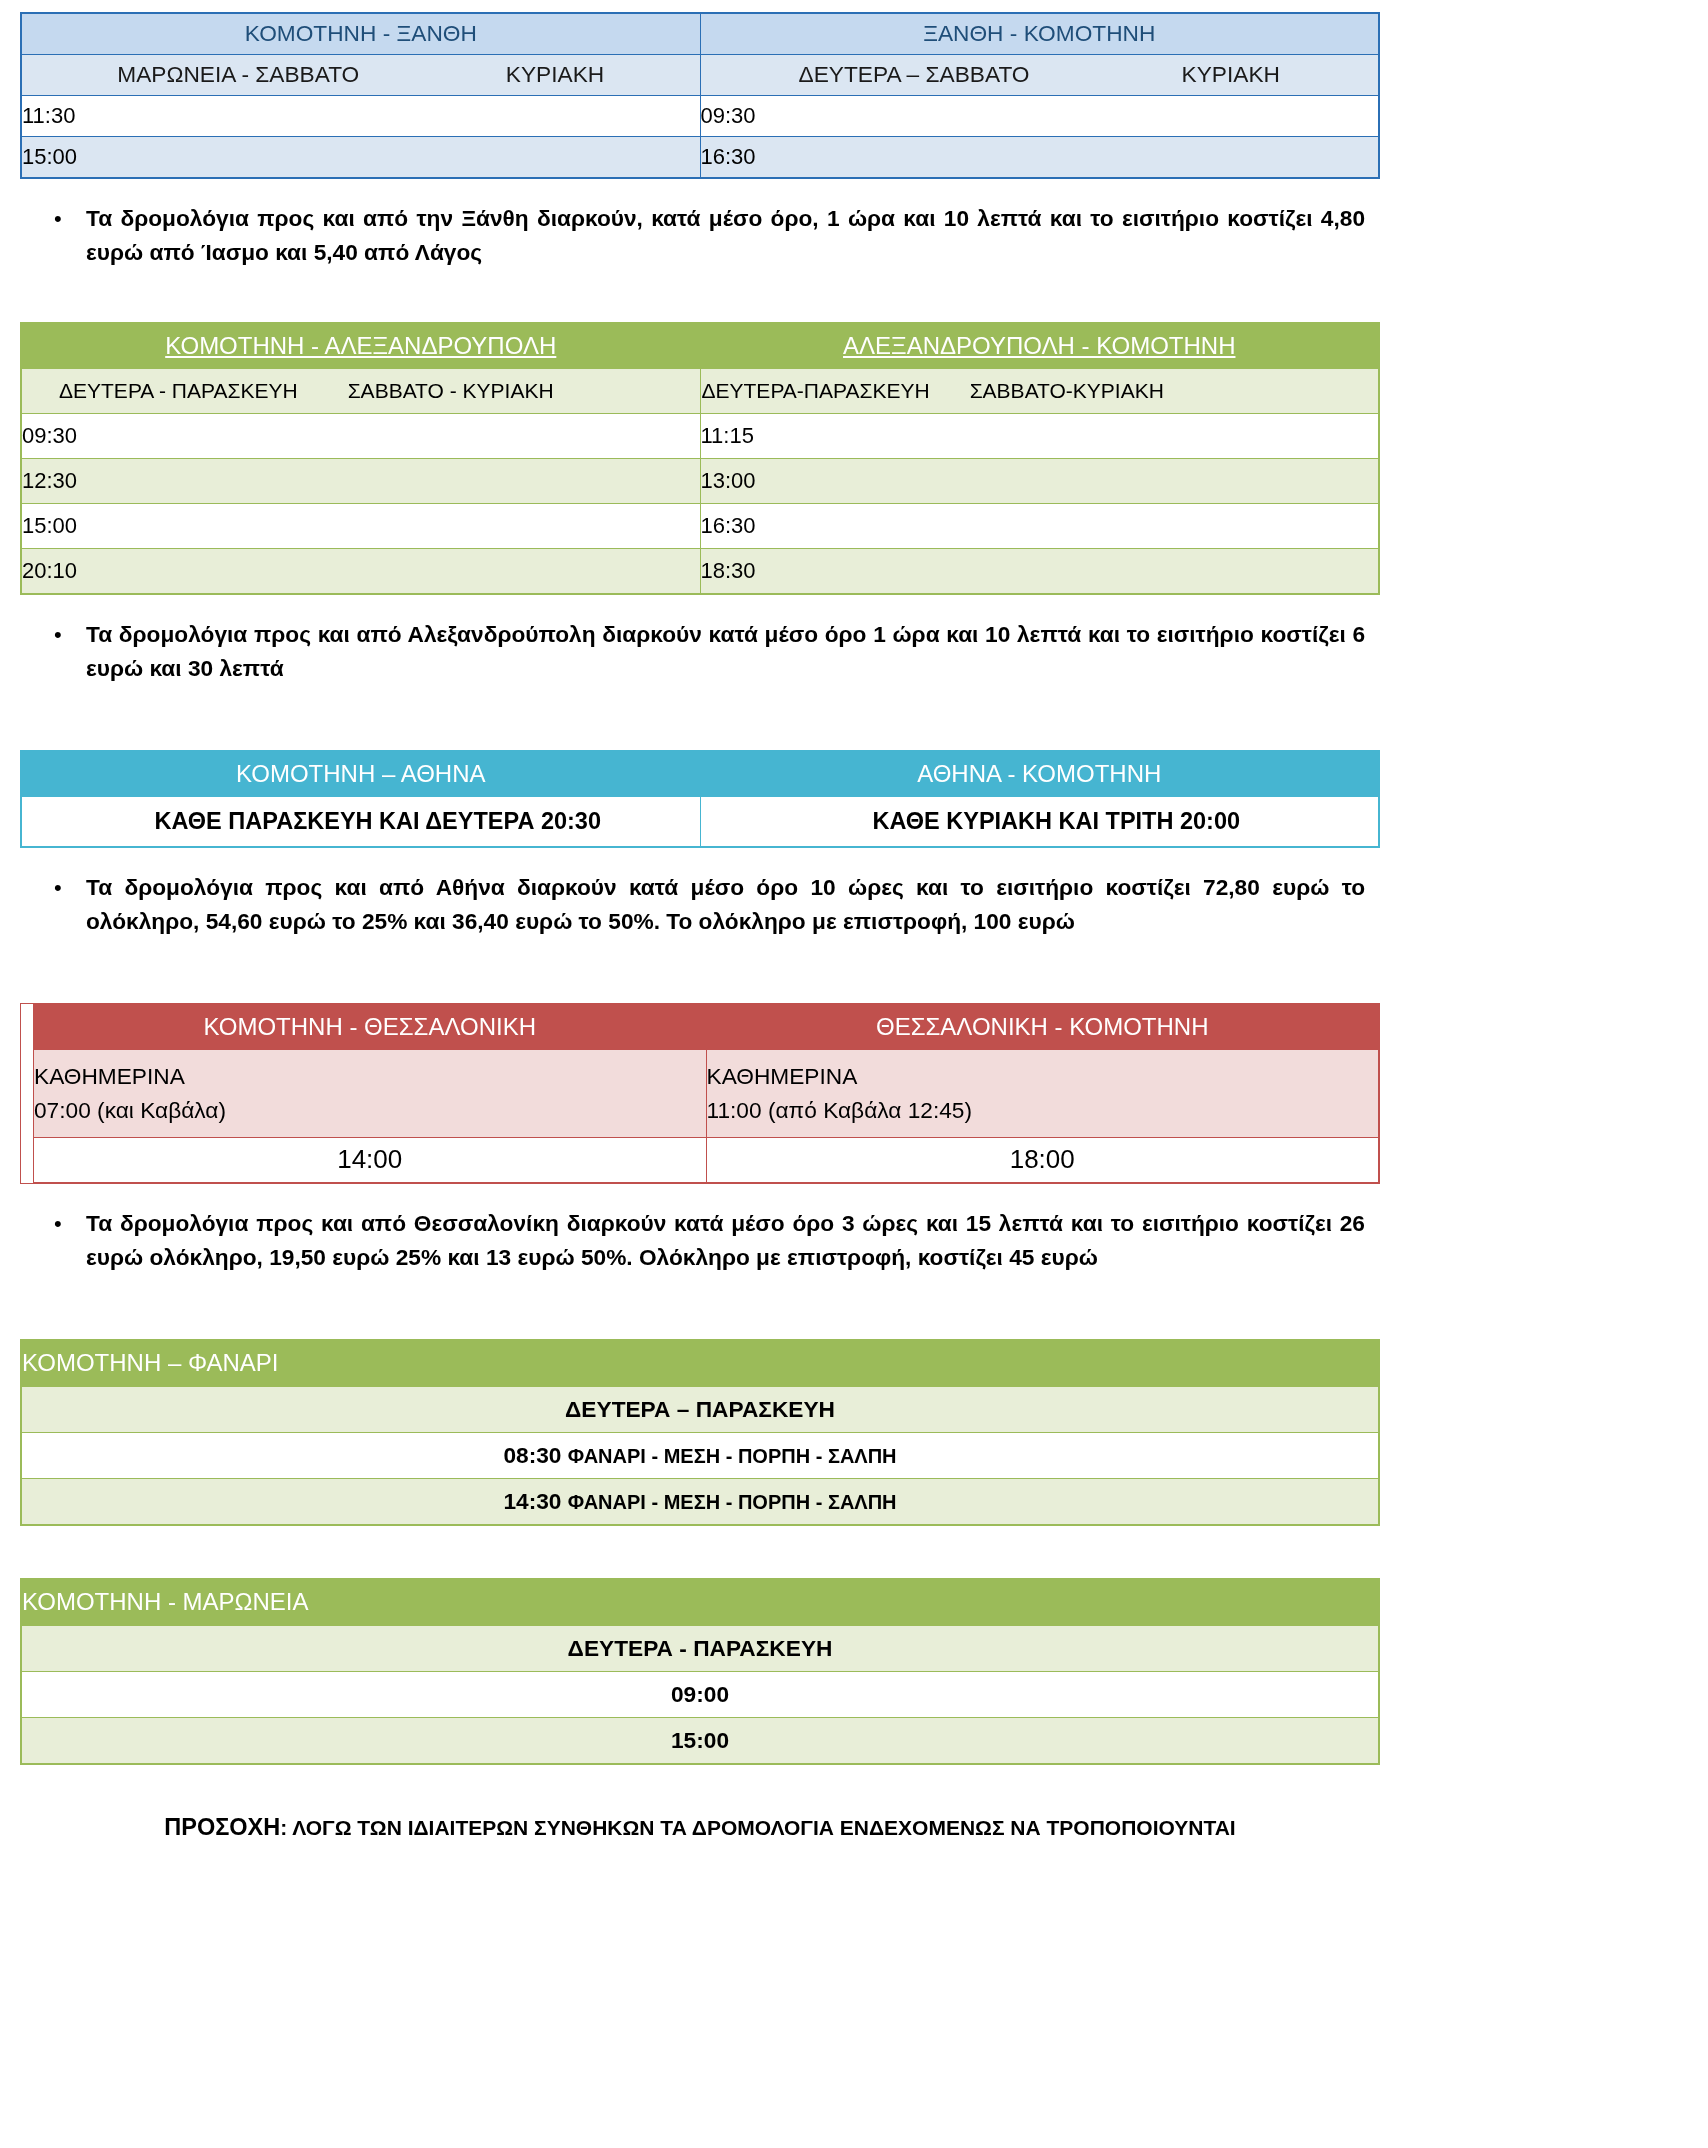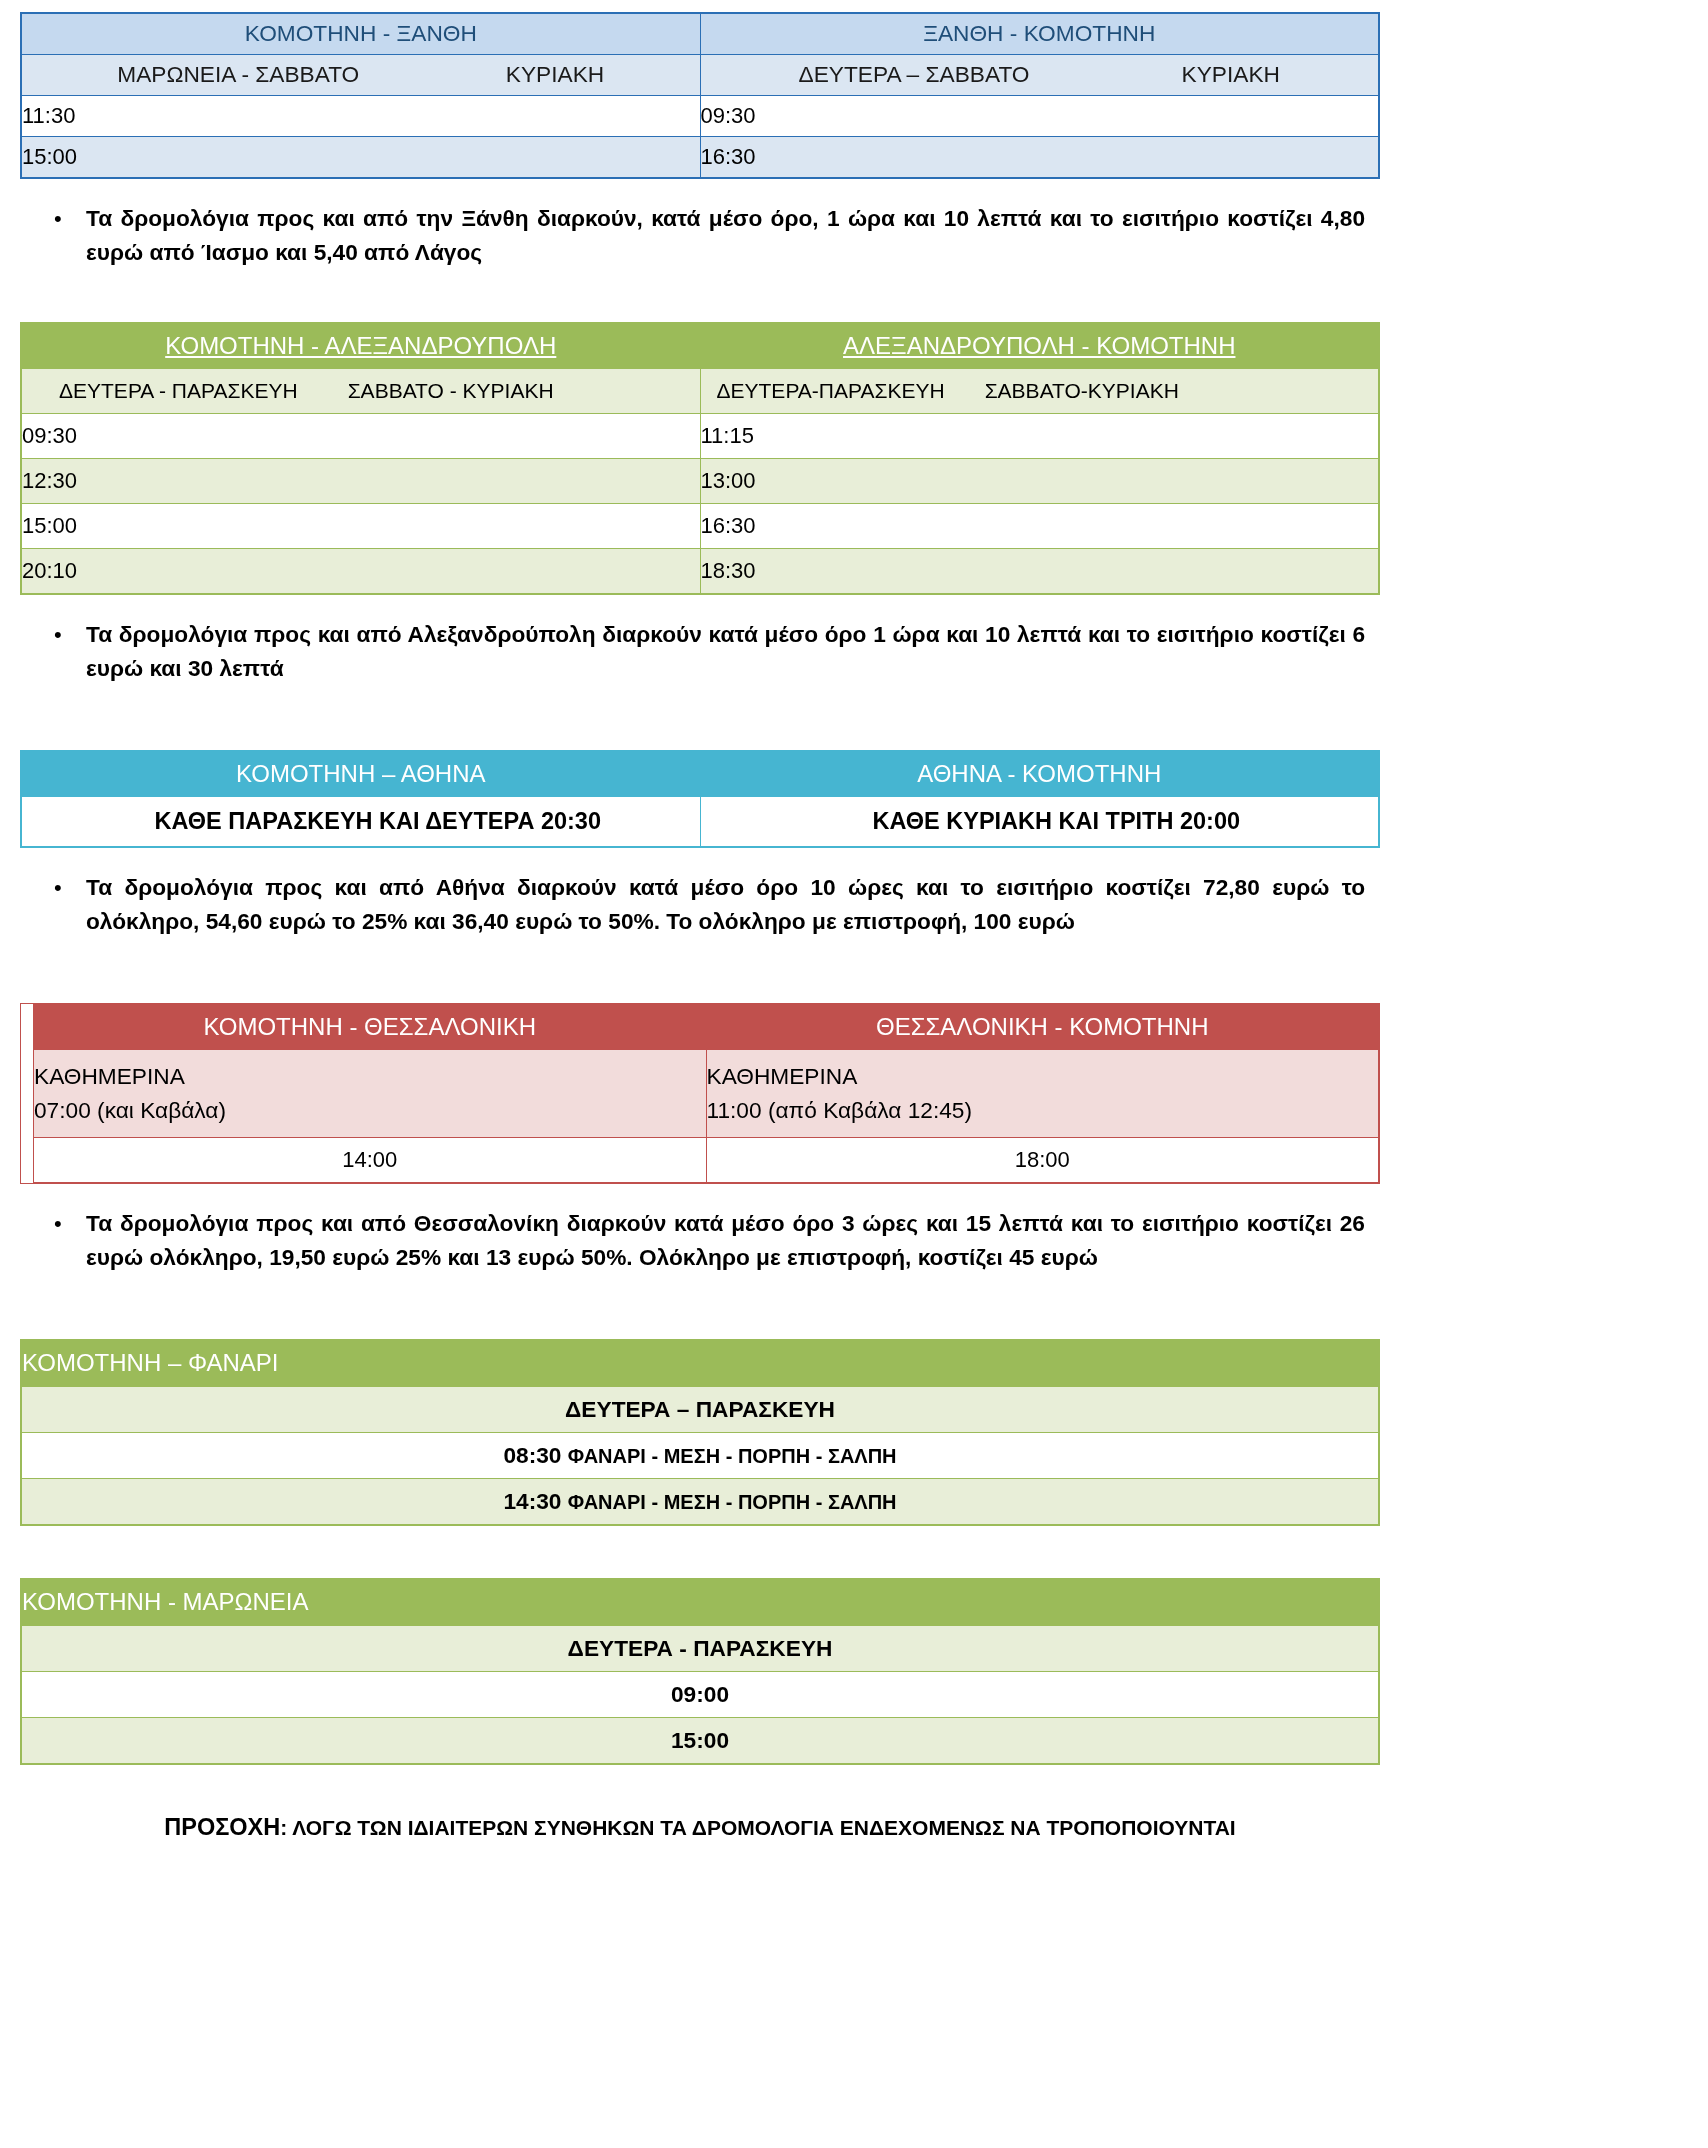--- a/index.html
+++ b/index.html
@@ -101,21 +101,21 @@
     height: 44px;
     border: 0.8px solid #9bbb59;
   }
   .green-sub .inner {
     display: flex;
     padding-left: 37px;
     gap: 50px;
   }
   .green-sub .inner2 {
     display: flex;
-    padding-left: 16px;
+    padding-left: 1px;
     gap: 40px;
   }
   .green-row td {
     font-size: 22px;
     height: 44px;
     border: 0.8px solid #9bbb59;
     background: #ffffff;
   }
   .green-row.alt td { background: #e8eed8; }
   .g-left { padding-left: 134px; }
@@ -155,21 +155,21 @@
     background: #f2dcdb;
     font-size: 22.7px;
     height: 87px;
     border: 0.8px solid #c0504d;
     text-align: left;
   }
   .red-sub .l1 { display: block; }
   .red-sub .l2 { display: block; margin-top: 6.7px; }
   .red-row td {
     background: #ffffff;
-    font-size: 22px;
+    font-size: 26px;
     height: 44px;
     border: 0.8px solid #c0504d;
     text-align: center;
   }
 
   
   .lg-wrap { border: 0.8px solid #9bbb59; }
   .lg-head td {
     background: #9bbb59;
     color: #ffffff;

